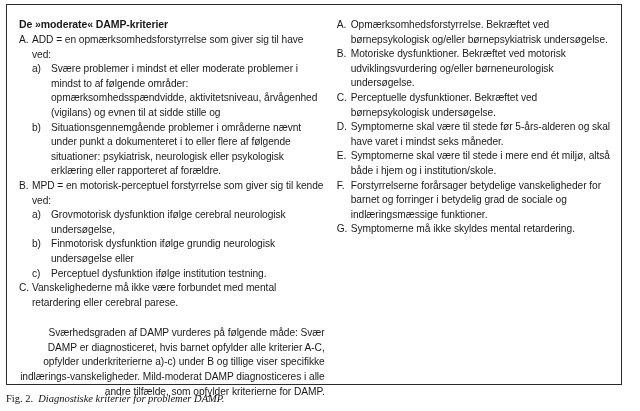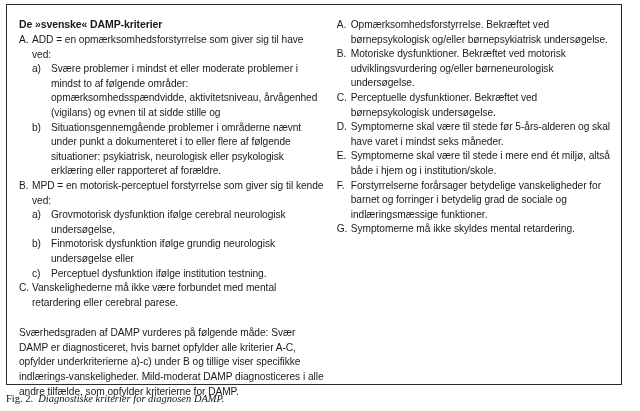--- a/index.html
+++ b/index.html
@@ -86,20 +86,21 @@
   .lvl2 > .marker { width: 19px; }
 
   
   .col-right .lvl1 > .marker { width: 14px; }
 
   .para {
     font-size: 10.2px;
     line-height: 14.6px;
     letter-spacing: -0.05px;
     margin: 0;
+    text-align: right;
   }
 
   .severity-block {
     margin-top: 16px;
   }
 
   
   .caption {
     position: absolute;
     left: 6px;
@@ -117,21 +118,21 @@
 </head>
 <body>
 
 <div id="figure-wrap">
 
   <div class="criteria-box">
     <div class="columns">
 
       <div class="col col-left">
 
-        <div class="col-title">De »svenske« DAMP-kriterier</div>
+        <div class="col-title">De »moderate« DAMP-kriterier</div>
 
         <div class="row lvl1">
           <span class="marker">A.</span>
           <span class="txt">ADD = en opmærksomhedsforstyrrelse som giver sig til have ved:</span>
         </div>
         <div class="row lvl2">
           <span class="marker">a)</span>
           <span class="txt">Svære problemer i mindst et eller moderate problemer i mindst to af følgende områder: opmærksomhedsspændvidde, aktivitetsniveau, årvågenhed (vigilans) og evnen til at sidde stille og</span>
         </div>
         <div class="row lvl2">
@@ -196,16 +197,16 @@
           <span class="marker">G.</span>
           <span class="txt">Symptomerne må ikke skyldes mental retardering.</span>
         </div>
 
       </div>
 
     </div>
   </div>
 
   <div class="caption">
-    <span class="cap-label">Fig. 2.</span><span class="cap-text">Diagnostiske kriterier for diagnosen DAMP.</span>
+    <span class="cap-label">Fig. 2.</span><span class="cap-text">Diagnostiske kriterier for problemer DAMP.</span>
   </div>
 
 </div>
 
 </body></html>

